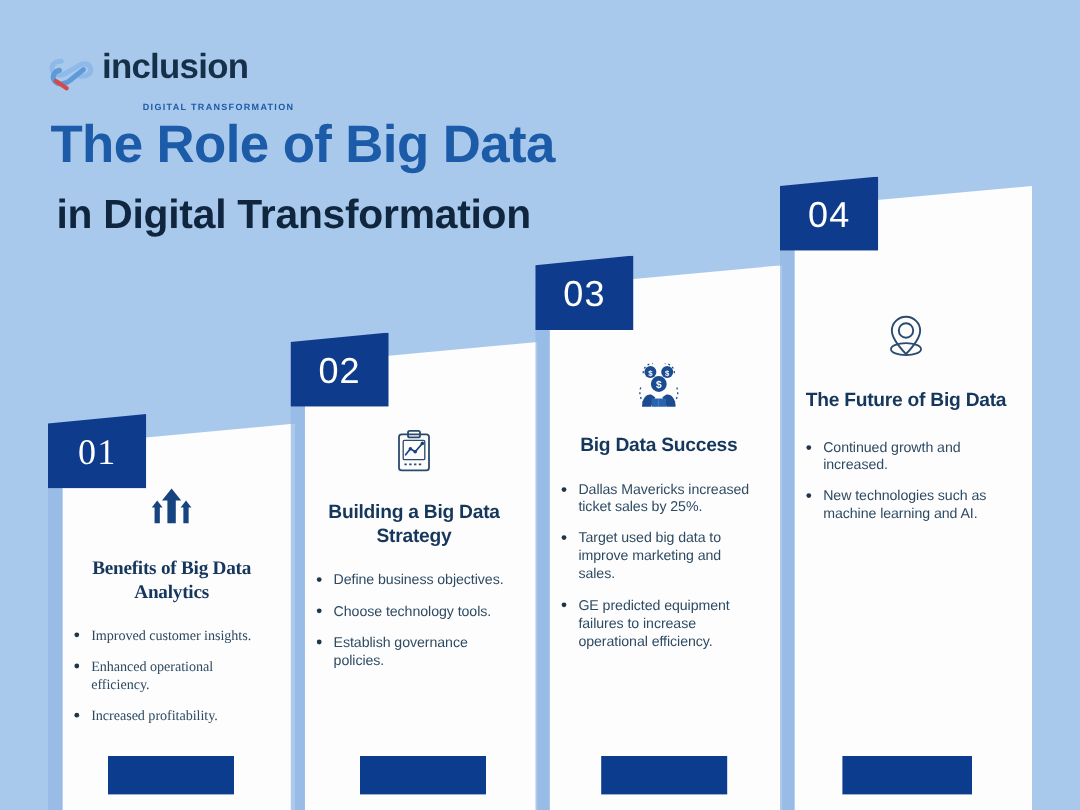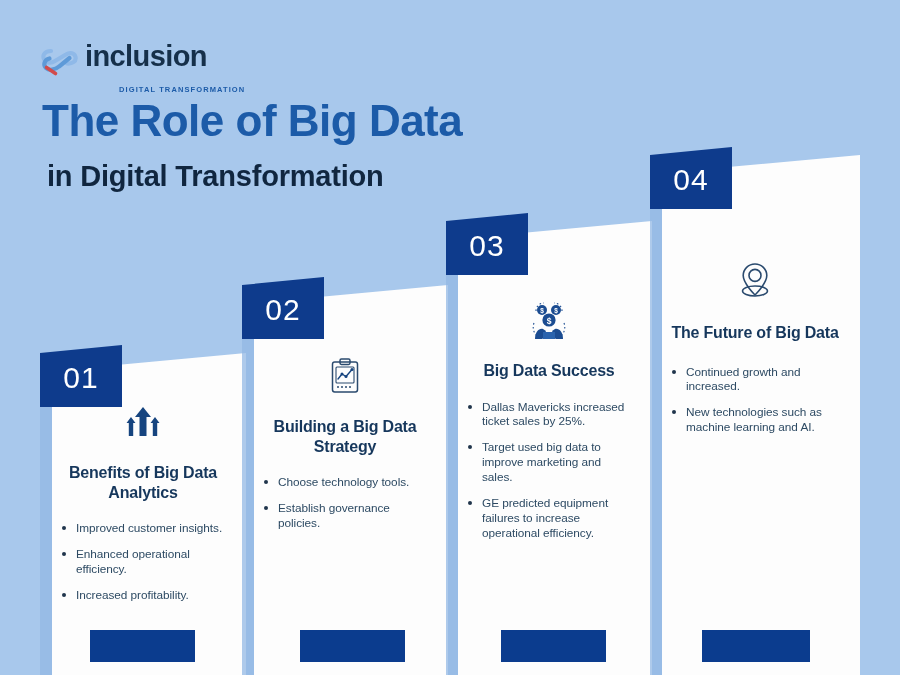--- a/index.html
+++ b/index.html
@@ -19,21 +19,21 @@
   .logo-sub{font-size:7.5px;font-weight:700;color:#1c5ba8;letter-spacing:1.1px;
             margin-top:15px;margin-left:34px;}
 
   .title{
     position:absolute;left:42px;top:96px;
     font-size:44px;font-weight:700;color:#1c5ba8;letter-spacing:-0.5px;
     white-space:nowrap;
   }
   .subtitle{
     position:absolute;left:47px;top:160px;
-    font-size:29px;font-weight:700;color:#10263f;letter-spacing:-0.2px;
+    font-size:34px;font-weight:700;color:#10263f;letter-spacing:-0.2px;
     white-space:nowrap;
   }
 
   
   .col{position:absolute;bottom:0;}
 
   .shadow-strip{position:absolute;background:#93b8e4;opacity:.75;}
 
   .card{
     position:absolute;left:0;top:0;width:100%;height:100%;
@@ -102,21 +102,21 @@
     </div>
     <div class="logo-text">
       <div class="logo-word">inclusion</div>
       <div class="logo-sub">DIGITAL TRANSFORMATION</div>
     </div>
   </div>
 
   <div class="title">The Role of Big Data</div>
   <div class="subtitle">in Digital Transformation</div>
 
-  <div class="col" style="left:40px;width:206px;height:330px;">
+  <div class="col" style="left:40px;width:206px;height:330px;font-family:Liberation Serif, serif;">
     <div class="shadow-strip" style="left:0;top:16px;width:206px;height:314px;clip-path:polygon(0 14px,206px 0,206px 314px,0 314px);"></div>
     <div class="card" style="clip-path:polygon(12px 26px,206px 8px,206px 330px,12px 330px);"></div>
 
     <div class="badge" style="left:0px;top:0px;clip-path:polygon(0 8px,82px 0,82px 62px,0 62px);">
       <span>01</span>
     </div>
 
     <div class="card-inner" style="top:50px;bottom:40px;">
       <div class="icon" style="margin-top:8px;">
         <svg width="40" height="40" viewBox="0 0 40 40">
@@ -154,20 +154,21 @@
           <circle cx="18" cy="19.5" r="1.5" fill="#16447f"></circle>
           <circle cx="24" cy="12.5" r="1.5" fill="#16447f"></circle>
           <line x1="9" y1="30" x2="11" y2="30" stroke="#2a4a6e" stroke-width="1.6"></line>
           <line x1="13" y1="30" x2="15" y2="30" stroke="#2a4a6e" stroke-width="1.6"></line>
           <line x1="17" y1="30" x2="19" y2="30" stroke="#2a4a6e" stroke-width="1.6"></line>
           <line x1="21" y1="30" x2="23" y2="30" stroke="#2a4a6e" stroke-width="1.6"></line>
         </svg>
       </div>
       <div class="card-title" style="margin-top:16px;">Building a Big Data Strategy</div>
       <ul class="bullets" style="margin-top:19px;">
+        <li>Define business objectives.</li>
         <li>Choose technology tools.</li>
         <li>Establish governance policies.</li>
       </ul>
     </div>
     <div class="foot-block" style="left:58px;bottom:13px;width:105px;"></div>
   </div>
 
   <div class="col" style="left:446px;width:206px;height:462px;">
     <div class="shadow-strip" style="left:0;top:16px;width:206px;height:446px;clip-path:polygon(0 14px,206px 0,206px 446px,0 446px);"></div>
     <div class="card" style="clip-path:polygon(12px 26px,206px 8px,206px 462px,12px 462px);"></div>

